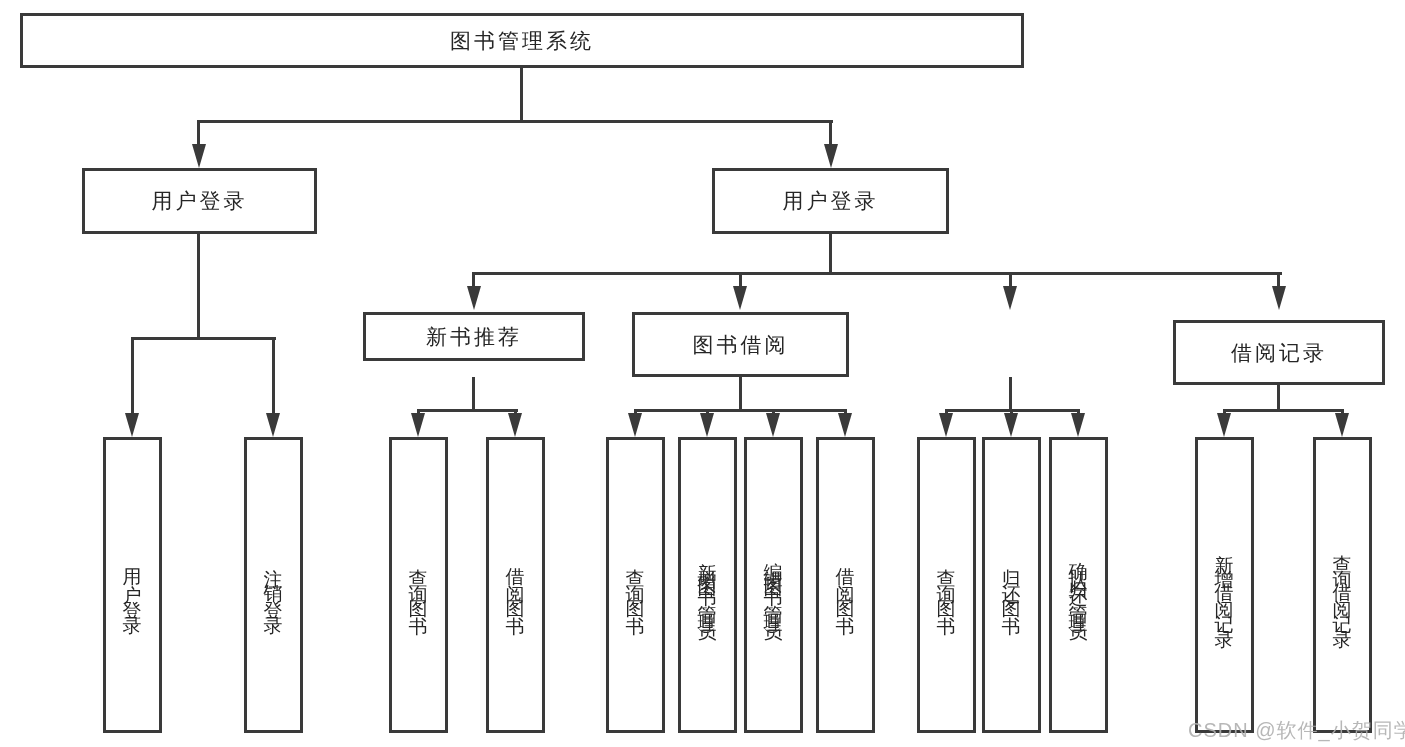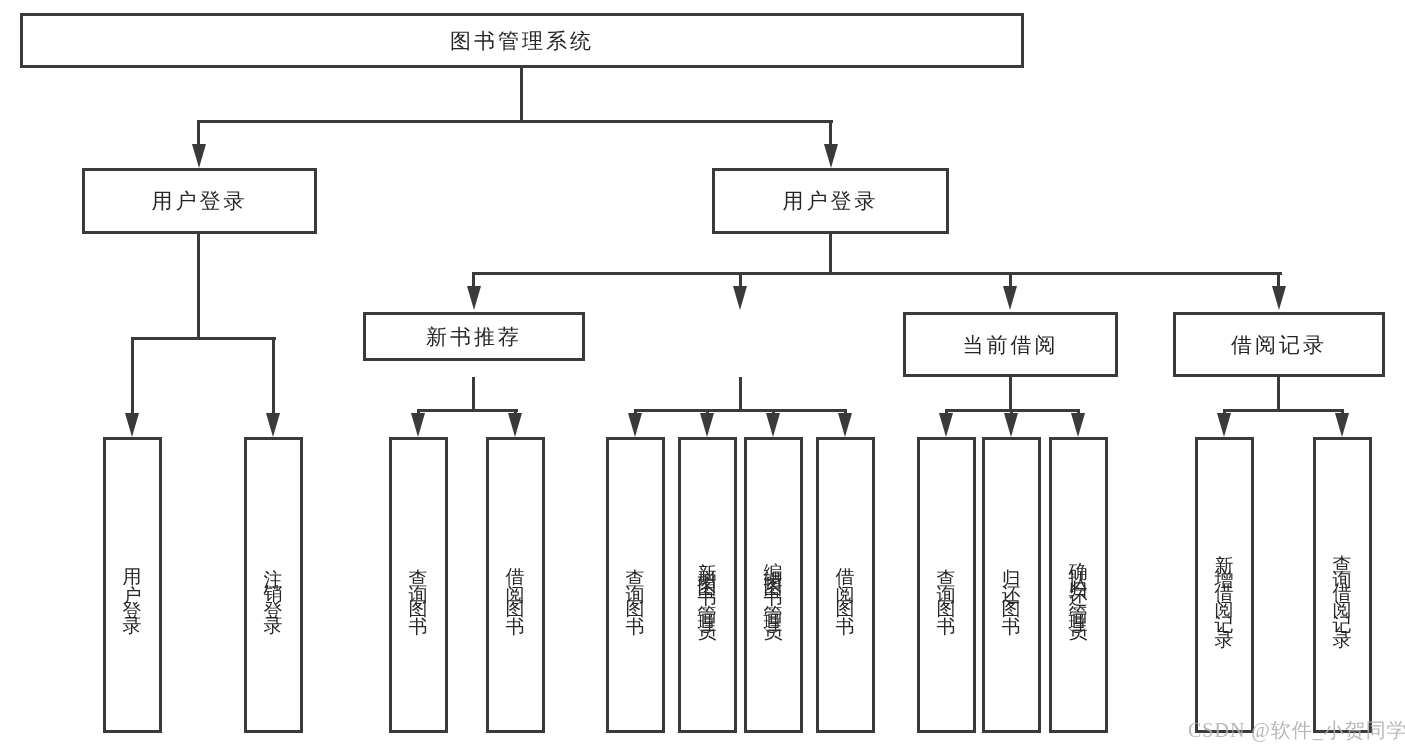--- a/index.html
+++ b/index.html
@@ -5,21 +5,21 @@
   :root{
     --line:#3a3a3a;
     --text:#262626;
     --background:#ffffff;
     --watermark:#b0b0b0;
   }
   html,body{margin:0;padding:0;background:#fff;}
   .stage{
     position:relative;width:1405px;height:747px;
     background:var(--background);
-    font-family:Liberation Serif, serif;
+    font-family:Liberation Sans, sans-serif;
     overflow:hidden;
   }
   .node{
     position:absolute;box-sizing:border-box;
     border:3px solid var(--line);background:#fff;
     display:flex;align-items:center;justify-content:center;
   }
   .hlabel{
     font-size:21px;color:var(--text);letter-spacing:3px;white-space:nowrap;
   }
@@ -114,24 +114,24 @@
   <div class="node" style="left:82px;top:168px;width:235px;height:66px">
     <span class="hlabel">用户登录</span>
   </div>
   <div class="node" style="left:712px;top:168px;width:237px;height:66px">
     <span class="hlabel">用户登录</span>
   </div>
 
   <div class="node" style="left:363px;top:312px;width:222px;height:49px">
     <span class="hlabel">新书推荐</span>
   </div>
-  <div class="node" style="left:903px;top:312px;width:215px;height:65px">
-    <span class="hlabel">当前借阅</span>
+  <div class="node" style="left:632px;top:312px;width:217px;height:65px">
+    <span class="hlabel">图书借阅</span>
   </div>
-  <div class="node" style="left:1173px;top:312px;width:212px;height:65px">
+  <div class="node" style="left:1173px;top:320px;width:212px;height:65px">
     <span class="hlabel">借阅记录</span>
   </div>
 
   <div class="node leaf" style="left:103px">
     <span class="vlabel vt4">用户登录</span>
   </div>
   <div class="node leaf" style="left:244px">
     <span class="vlabel vt4">注销登录</span>
   </div>
 

